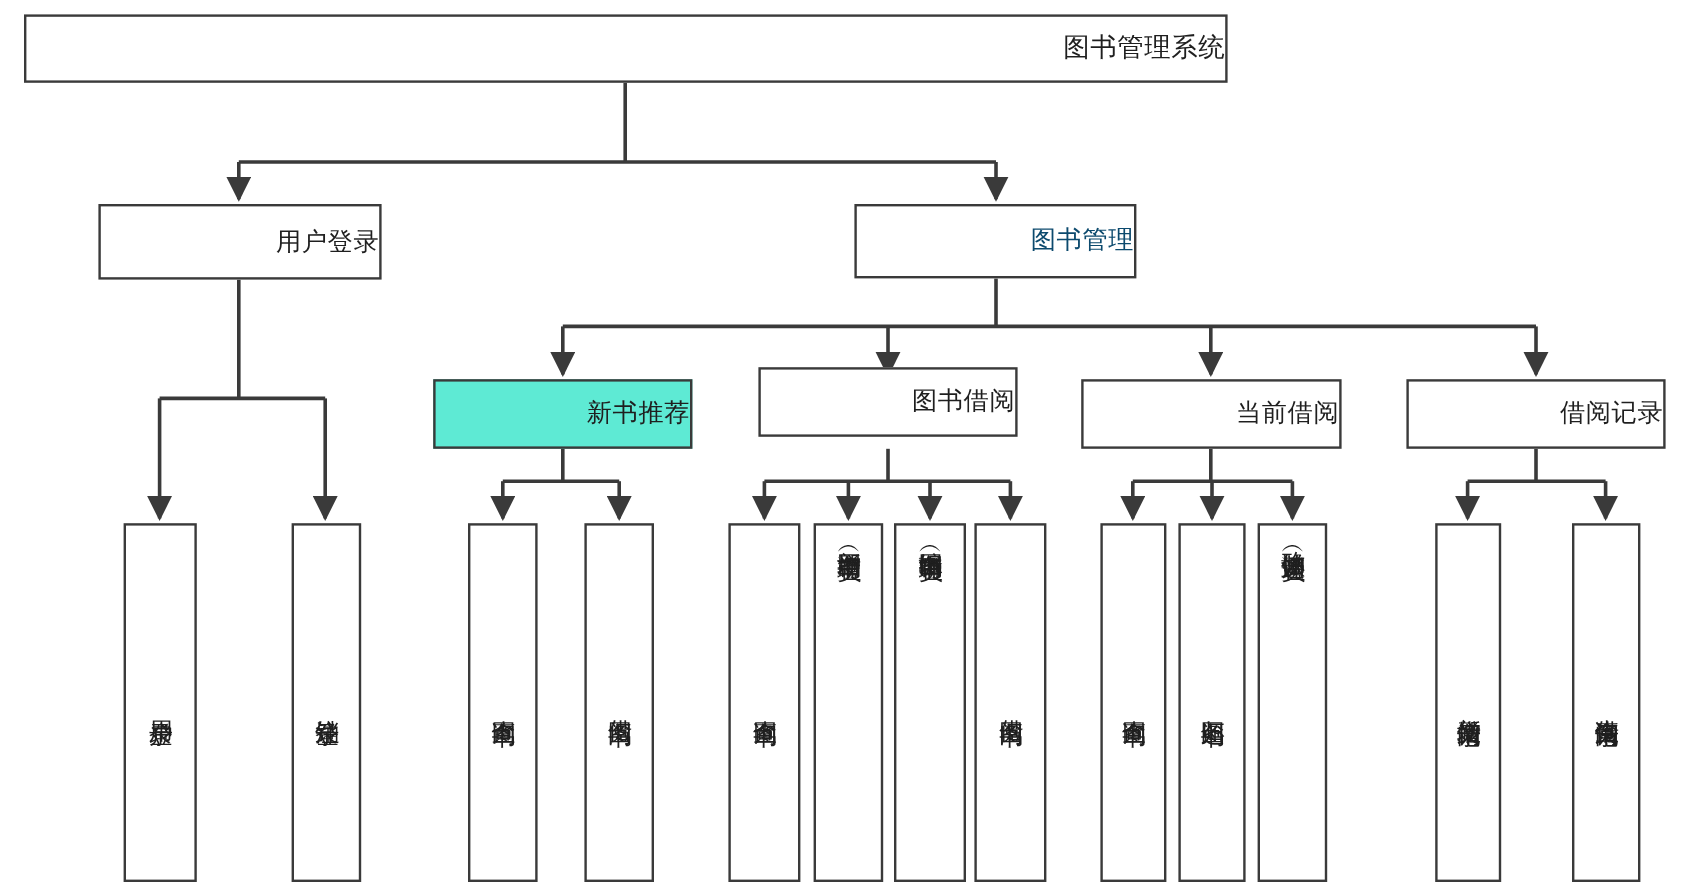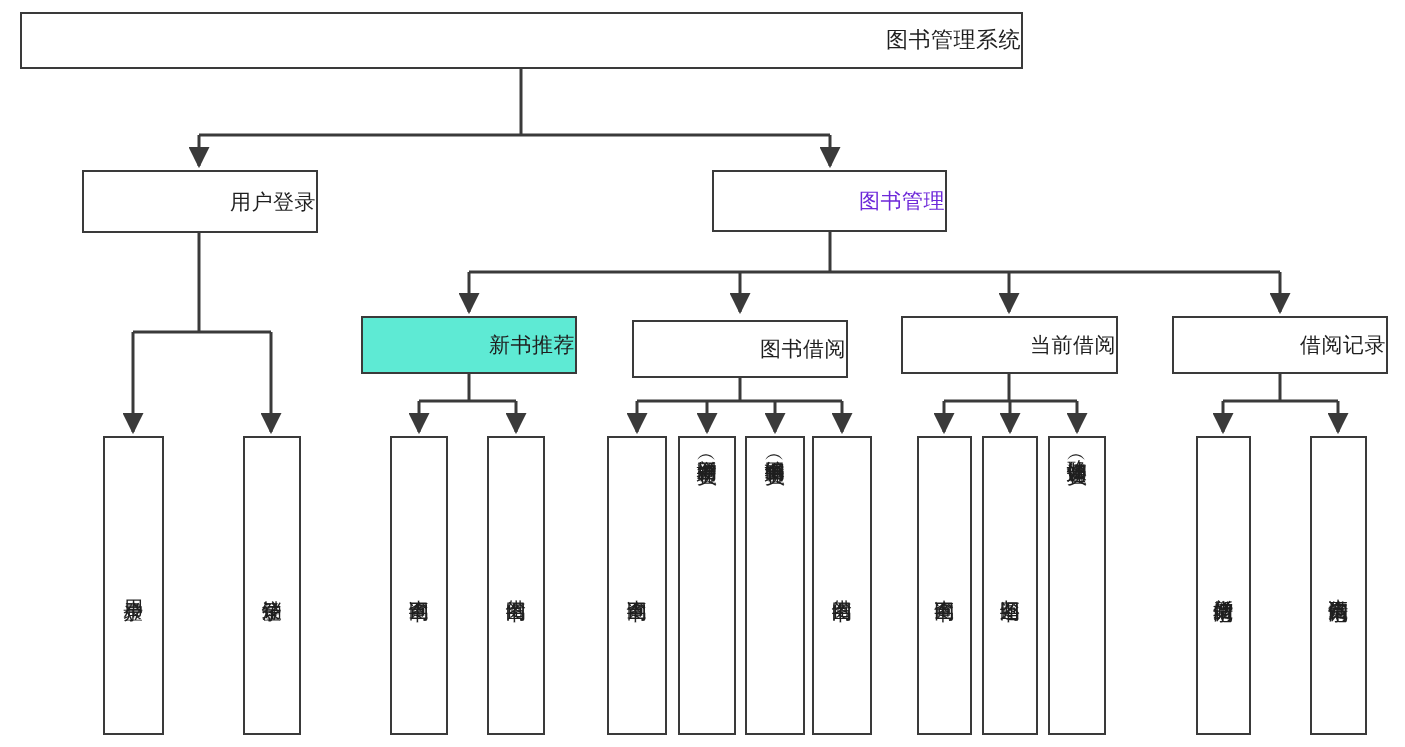--- a/index.html
+++ b/index.html
@@ -124,28 +124,28 @@
     </g>
   </svg>
 
   <div class="node h root" id="node-root" style="left: 20px; top: 12px; width: 1003px; height: 57px; border-color: rgb(58, 58, 58); background: rgb(255, 255, 255); color: rgb(31, 31, 31);">
     <span>图书管理系统</span>
   </div>
 
   <div class="node h" id="node-l1-0" style="left: 82px; top: 170px; width: 236px; height: 63px; border-color: rgb(58, 58, 58); background: rgb(255, 255, 255); color: rgb(31, 31, 31);">
     <span>用户登录</span>
   </div>
-  <div class="node h" id="node-l1-1" style="left: 712px; top: 170px; width: 235px; height: 62px; border-color: rgb(58, 58, 58); background: rgb(255, 255, 255); color: #6d28d9;">
+  <div class="node h" id="node-l1-1" style="left: 712px; top: 170px; width: 235px; height: 62px; border-color: rgb(58, 58, 58); background: rgb(255, 255, 255); color: #0c4a6e;">
     <span>图书管理</span>
   </div>
 
   <div class="node h" id="node-l2-0" style="left: 361px; top: 316px; width: 216px; height: 58px; border-color: rgb(58, 58, 58); background: #5eead4; color: rgb(31, 31, 31);">
     <span>新书推荐</span>
   </div>
-  <div class="node h" id="node-l2-1" style="left: 632px; top: 320px; width: 216px; height: 58px; border-color: rgb(58, 58, 58); background: rgb(255, 255, 255); color: rgb(31, 31, 31);">
+  <div class="node h" id="node-l2-1" style="left: 632px; top: 306px; width: 216px; height: 58px; border-color: rgb(58, 58, 58); background: rgb(255, 255, 255); color: rgb(31, 31, 31);">
     <span>图书借阅</span>
   </div>
   <div class="node h" id="node-l2-2" style="left: 901px; top: 316px; width: 217px; height: 58px; border-color: rgb(58, 58, 58); background: rgb(255, 255, 255); color: rgb(31, 31, 31); padding-left: 20px;">
     <span>当前借阅</span>
   </div>
   <div class="node h" id="node-l2-3" style="left: 1172px; top: 316px; width: 216px; height: 58px; border-color: rgb(58, 58, 58); background: rgb(255, 255, 255); color: rgb(31, 31, 31);">
     <span>借阅记录</span>
   </div>
 
   <div class="node v mid" id="node-leaf-0" style="left: 103px; top: 436px; width: 61px; height: 299px; border-color: rgb(58, 58, 58); background: rgb(255, 255, 255); color: rgb(31, 31, 31);">

